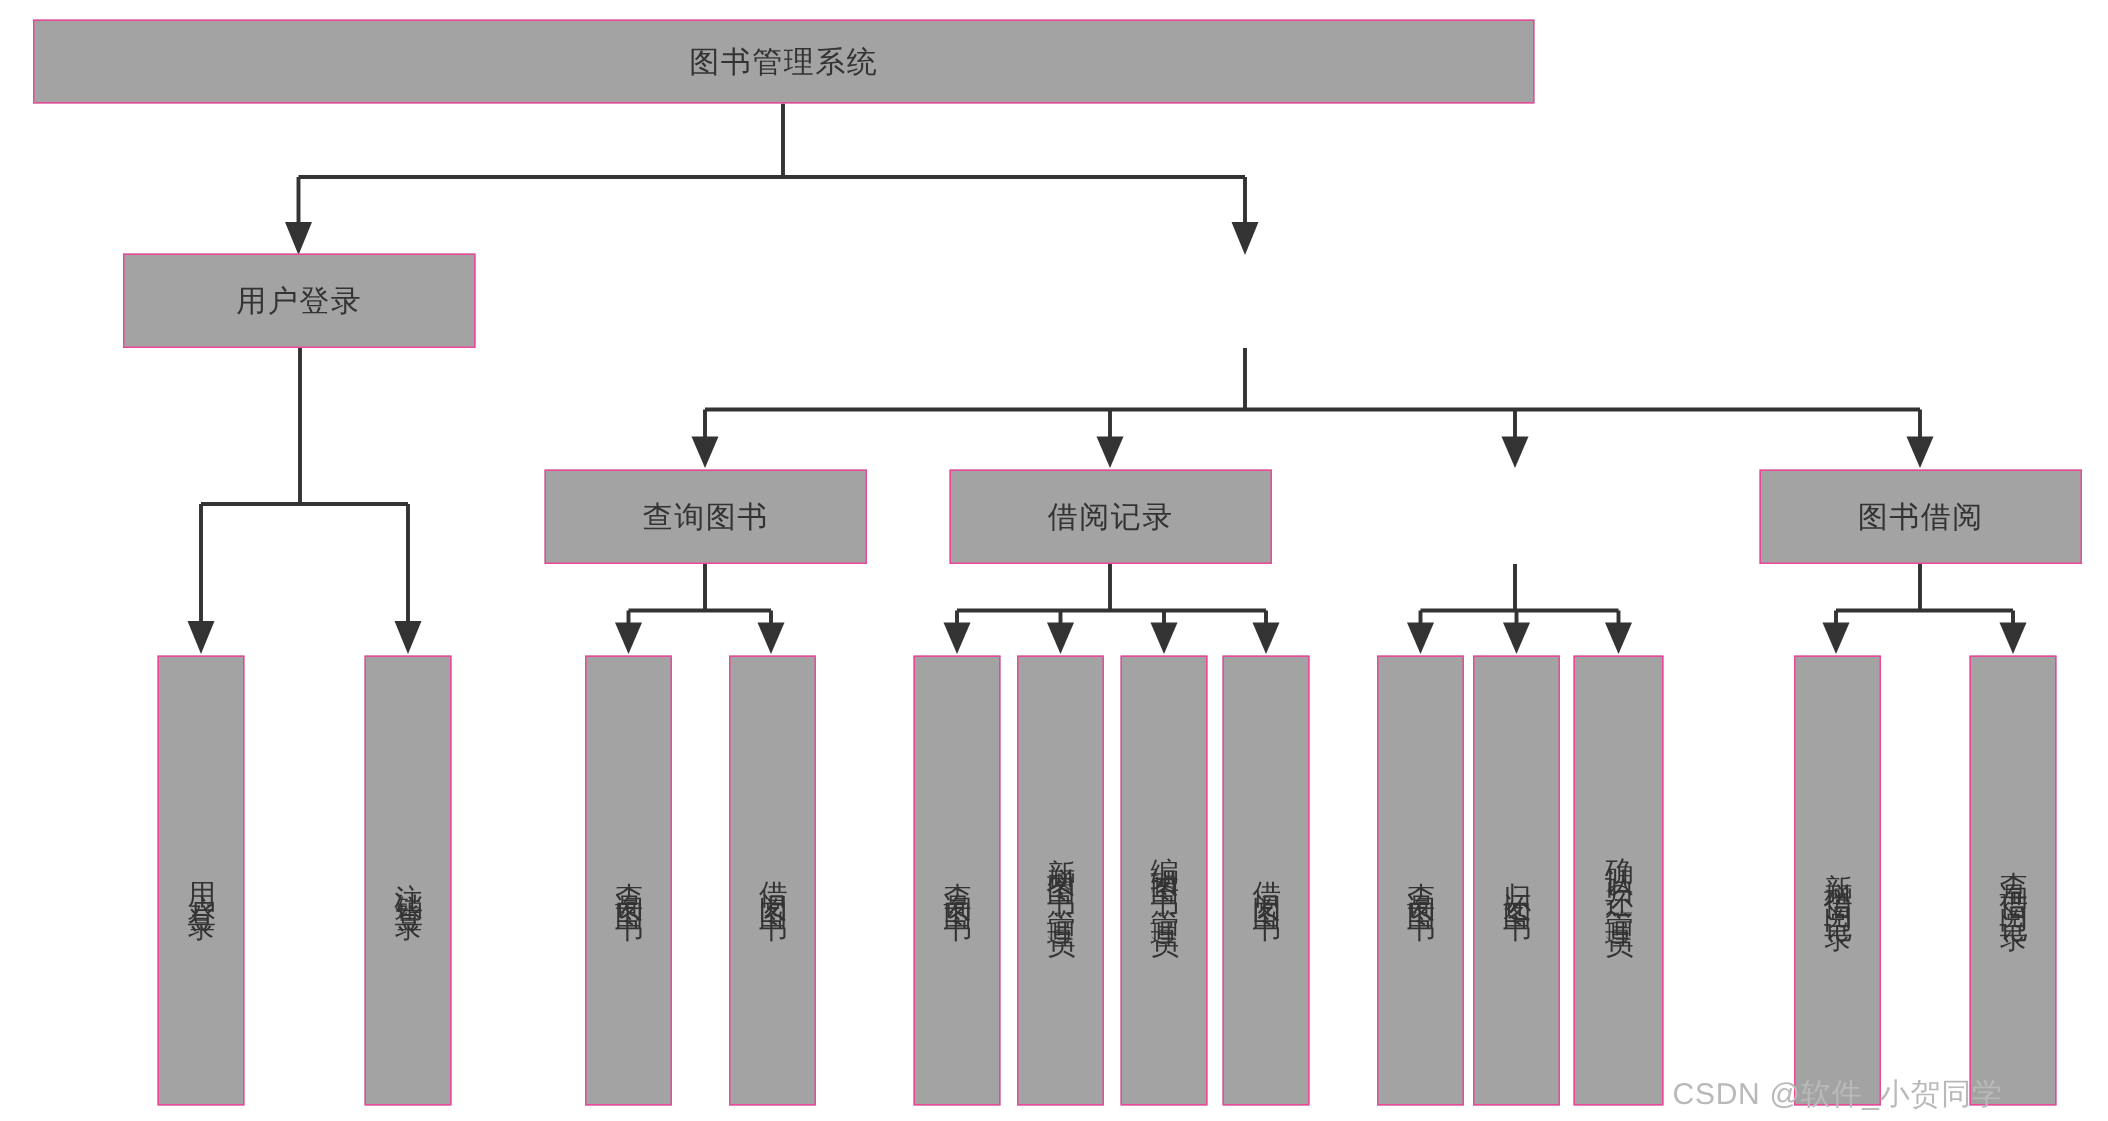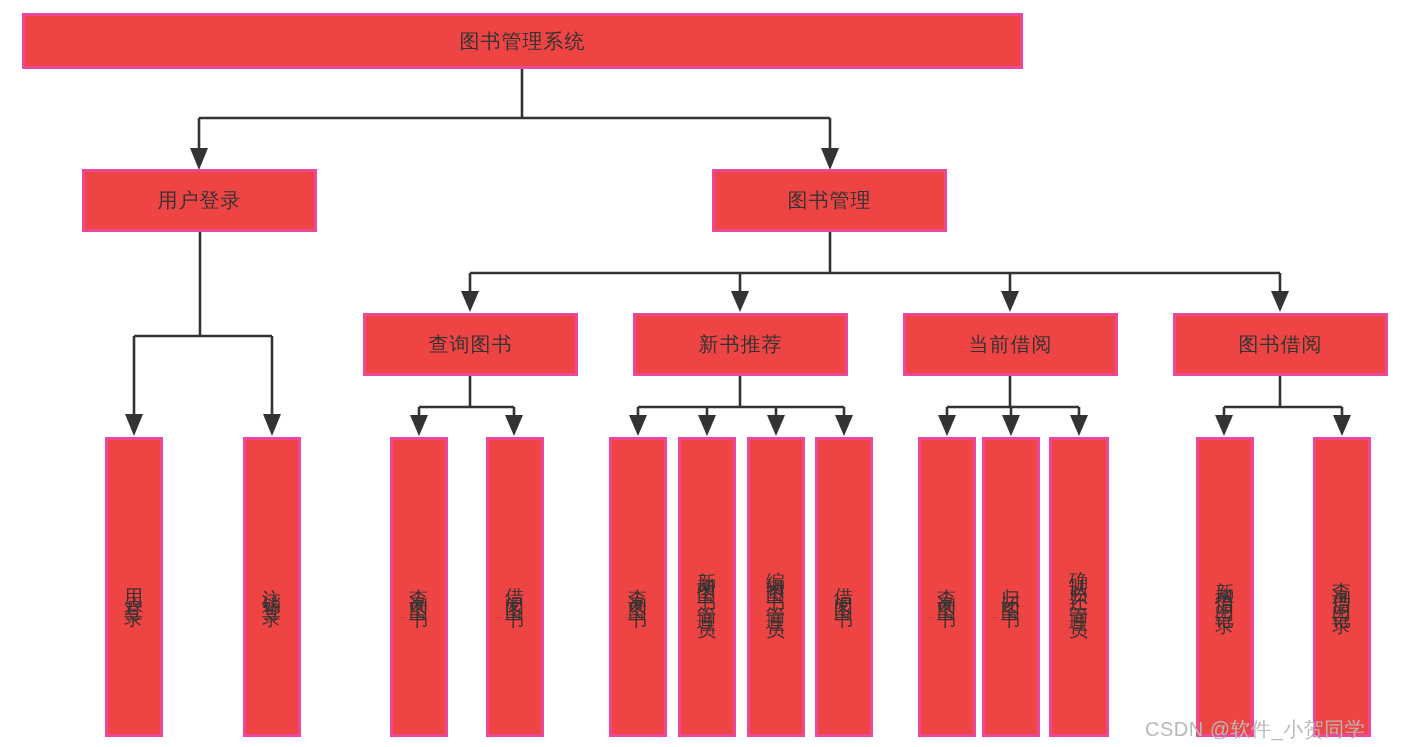--- a/index.html
+++ b/index.html
@@ -22,40 +22,40 @@
     stroke-width:2.6;
     fill:none;
   }
   .connectors polygon{
     fill:#333333;
     stroke:none;
   }
   .node{
     position:absolute;
     box-sizing:border-box;
-    border:3px solid #ec4899;
-    background:#ef4444;
+    border:1px solid #ec4899;
+    background:#a3a3a3;
     display:flex;
     align-items:center;
     justify-content:center;
     z-index:2;
     font-size:20px;
     letter-spacing:1px;
     text-align:center;
   }
   .vnode span{
     writing-mode:vertical-rl;
     text-orientation:mixed;
     font-size:19px;
     letter-spacing:7px;
     line-height:1;
   }
   .watermark{
     position:absolute;
-    left:1145px;
+    left:1115px;
     top:716px;
     z-index:5;
     font-size:20px;
     letter-spacing:0.5px;
     color:#b9b9b9;
     white-space:nowrap;
     text-align:right;
   }
 </style>
 </head>
@@ -113,32 +113,26 @@
     </g>
   </svg>
 
   <div class="node" style="left:22px;top:13px;width:1001px;height:56px">
     <span>图书管理系统</span>
   </div>
 
   <div class="node" style="left:82px;top:169px;width:235px;height:63px">
     <span>用户登录</span>
   </div>
-  <div class="node" style="left:712px;top:169px;width:235px;height:63px">
-    <span>图书管理</span>
-  </div>
 
   <div class="node" style="left:363px;top:313px;width:215px;height:63px">
     <span>查询图书</span>
   </div>
   <div class="node" style="left:633px;top:313px;width:215px;height:63px">
-    <span>新书推荐</span>
-  </div>
-  <div class="node" style="left:903px;top:313px;width:215px;height:63px">
-    <span>当前借阅</span>
+    <span>借阅记录</span>
   </div>
   <div class="node" style="left:1173px;top:313px;width:215px;height:63px">
     <span>图书借阅</span>
   </div>
 
   <div class="node vnode" style="left:105px;top:437px;width:58px;height:300px">
     <span>用户登录</span>
   </div>
   <div class="node vnode" style="left:243px;top:437px;width:58px;height:300px">
     <span>注销登录</span>

